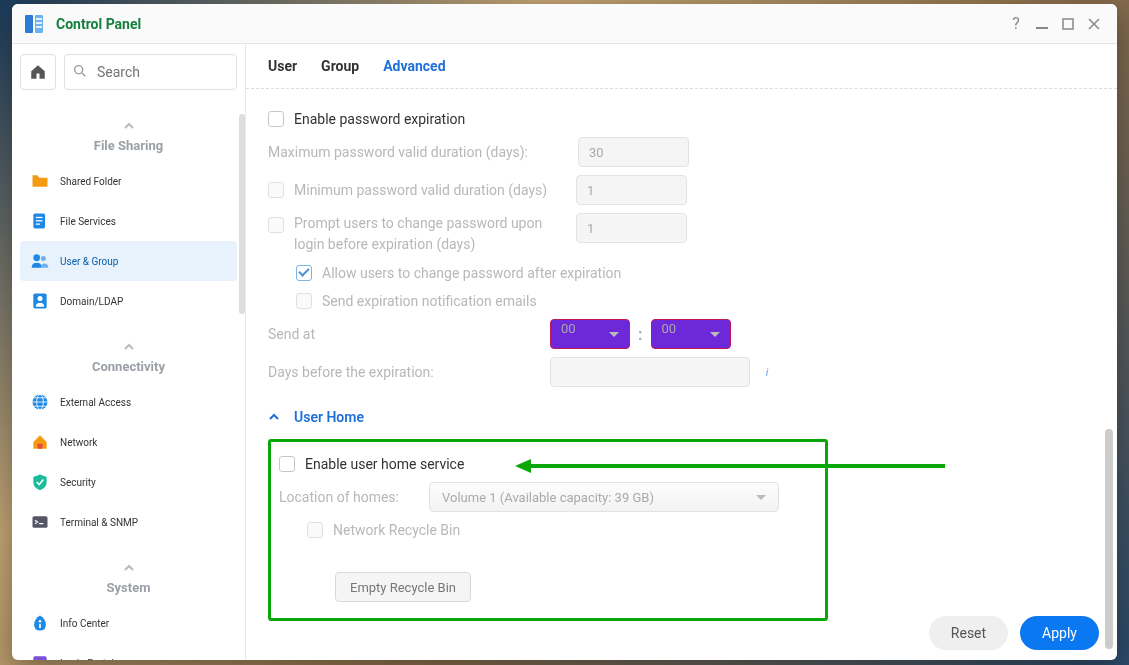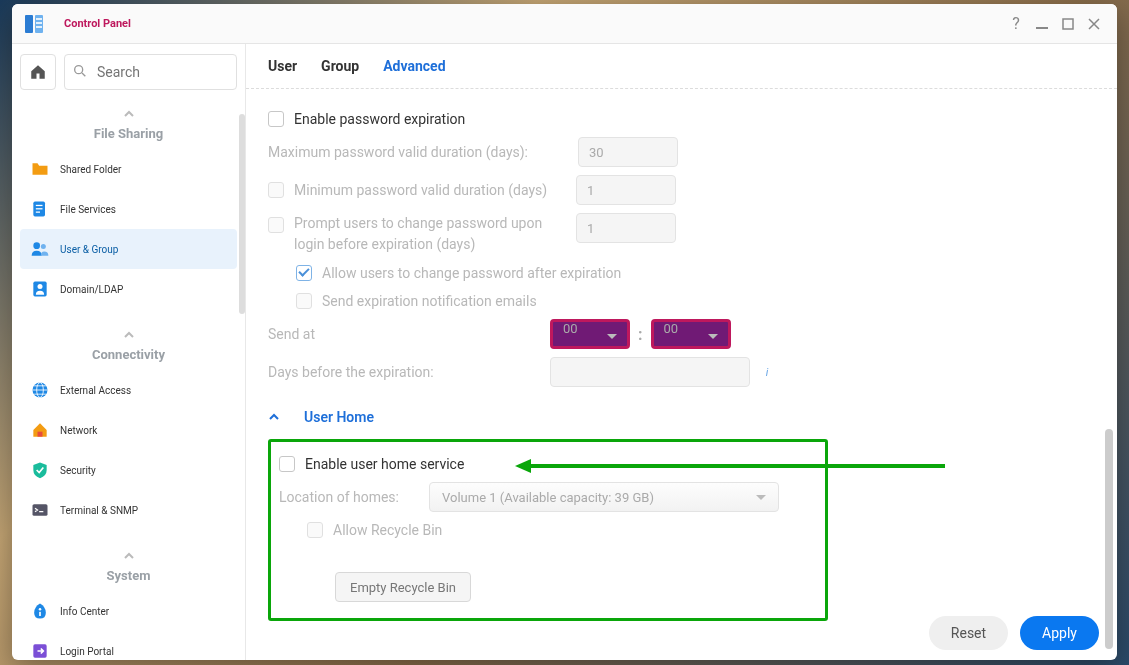--- a/index.html
+++ b/index.html
@@ -1,26 +1,26 @@
 <!DOCTYPE html>
 <html><head>
 <meta charset="utf-8">
 <style>
   * { box-sizing: border-box; margin: 0; padding: 0; font-family: -apple-system, BlinkMacSystemFont, "Segoe UI", Roboto, sans-serif; }
   body { background: linear-gradient(135deg, #1a3a5a 0%, #c4a574 30%, #8a6d4a 60%, #2a4a6a 100%); width: 1129px; height: 665px; overflow: hidden; }
   .window { position: absolute; left: 12px; top: 4px; width: 1105px; height: 656px; background: #fff; border-radius: 6px; box-shadow: 0 8px 30px rgba(0,0,0,0.35); display: flex; flex-direction: column; overflow: hidden; }
   .titlebar { height: 40px; display: flex; align-items: center; padding: 0 10px; border-bottom: 1px solid #e5e5e5; background: #fafafa; }
   .titlebar .app-icon { width: 24px; height: 24px; border-radius: 3px; display: flex; align-items: center; justify-content: center; margin-right: 10px; }
-  .titlebar .title { font-weight: 700; font-size: 11px; color: #be185d; margin-left: 8px; }
+  .titlebar .title { font-weight: 700; font-size: 14px; color: #15803d; }
   .titlebar .spacer { flex: 1; }
   .titlebar .wbtn { width: 26px; height: 26px; display: flex; align-items: center; justify-content: center; color: #888; cursor: pointer; font-size: 16px; }
   .body { display: flex; flex: 1; min-height: 0; }
   .sidebar { width: 234px; border-right: 1px solid #e8e8e8; display: flex; flex-direction: column; padding: 10px 8px; position: relative; }
   .sidebar-scroll { position: absolute; right: 0; top: 70px; width: 6px; height: 200px; background: #ddd; border-radius: 3px; }
-  .home-search { display: flex; gap: 8px; margin-bottom: 10px; align-items: flex-end; }
+  .home-search { display: flex; gap: 8px; margin-bottom: 22px; align-items: flex-end; }
   .home-btn { width: 36px; height: 36px; border: 1px solid #e0e0e0; border-radius: 4px; display: flex; align-items: center; justify-content: center; background: #fff; cursor: pointer; }
   .search-wrap { flex: 1; position: relative; }
   .search-wrap input { width: 100%; height: 36px; border: 1px solid #e0e0e0; border-radius: 4px; padding: 0 10px 0 32px; font-size: 14px; color: #555; outline: none; }
   .search-wrap .sicon { position: absolute; left: 8px; top: 9px; color: #999; }
   .section-head { display: flex; align-items: center; gap: 6px; padding: 8px 8px; color: #9aa0a6; font-weight: 700; font-size: 13px; cursor: pointer; flex-direction: column; }
   .section-head svg { flex-shrink: 0; }
   .side-item { display: flex; align-items: center; gap: 10px; padding: 10px 10px; border-radius: 4px; cursor: pointer; font-size: 10px; color: #333; }
   .side-item.active { background: #e8f2fc; color: #0b5fa5; }
   .side-item .iicon { width: 20px; height: 20px; display: flex; align-items: center; justify-content: center; }
   .divider { height: 1px; background: #eee; margin: 6px 0; }
@@ -36,25 +36,25 @@
   .cb { width: 16px; height: 16px; border: 1px solid #c7c7c7; border-radius: 3px; background: #fff; margin-right: 10px; flex-shrink: 0; position: relative; cursor: pointer; }
   .cb.checked { border-color: #1e88e5; background: #1e88e5; }
   .cb.disabled { border-color: #e0e0e0; background: #fafafa; cursor: default; }
   .cb.checked::after { content: ""; position: absolute; left: 4px; top: 0px; width: 4px; height: 8px; border: solid #fff; border-width: 0 2px 2px 0; transform: rotate(45deg); }
   .cb.checked.light { background:#fff; border-color:#7fb3e6; }
   .cb.checked.light::after { border-color:#4a90d9; }
   .lbl { font-size: 14px; color: #333; }
   .lbl.disabled { color: #b8b8b8; }
   .field-row { display: flex; align-items: center; min-height: 34px; padding: 4px 0; }
   .field-row .flabel { width: 310px; font-size: 14px; color: #b8b8b8; }
-  .txtbox { width: 100px; height: 30px; border: 1px solid #e3e3e3; border-radius: 4px; background: #f5f5f5; padding: 0 10px; font-size: 13px; color: #aaa; }
+  .txtbox { width: 111px; height: 30px; border: 1px solid #e3e3e3; border-radius: 4px; background: #f5f5f5; padding: 0 10px; font-size: 13px; color: #aaa; }
   .txtbox.wide { width: 200px; }
-  .select { height: 30px; border: 3px solid #be185d; border-radius: 4px; background: #701a75; padding: 0 28px 12px 10px; font-size: 13px; color: #aaa; position: relative; display: inline-flex; align-items: center; min-width: 80px; }
+  .select { height: 30px; border: 1px solid #be185d; border-radius: 4px; background: #6d28d9; padding: 0 28px 12px 10px; font-size: 13px; color: #aaa; position: relative; display: inline-flex; align-items: center; min-width: 80px; }
   .select::after { content: ""; position: absolute; right: 10px; top: 12px; border: 5px solid transparent; border-top-color: #bbb; }
-  .section-title { display: flex; align-items: center; gap: 24px; color: #1e6fd9; font-weight: 600; font-size: 14px; padding: 18px 0 10px 0; cursor: pointer; }
+  .section-title { display: flex; align-items: center; gap: 14px; color: #1e6fd9; font-weight: 600; font-size: 14px; padding: 18px 0 10px 0; cursor: pointer; }
   .btn-small { display: inline-flex; align-items: center; height: 30px; padding: 0 14px; border: 1px solid #d8d8d8; border-radius: 4px; background: #f5f5f5; font-size: 13px; color: #777; cursor: pointer; margin-top: 24px; }
   .highlight-box { border: 3px solid #0aa60a; border-radius: 3px; padding: 8px 8px 12px 8px; margin-top: 4px; position: relative; }
   .arrow-annotation { position: absolute; top: 14px; right: -120px; display: flex; align-items: center; }
   .footer { position: absolute; bottom: 10px; right: 18px; display: flex; gap: 12px; }
   .btn { height: 34px; padding: 0 22px; border-radius: 17px; font-size: 14px; cursor: pointer; display: inline-flex; align-items: center; justify-content: center; border: none; }
   .btn.secondary { background: #efefef; color: #555; }
   .btn.primary { background: #0a78f0; color: #fff; }
   .colon { margin: 0 8px; color: #aaa; font-weight: 700; }
   .info-i { width: 18px; height: 18px; border-radius: 50%; display:inline-flex; align-items:center; justify-content:center; font-size:11px; font-style: italic; color:#6aa6e6; margin-left: 8px; cursor: pointer; }
   .loc-select { height: 30px; border:1px solid #e3e3e3; border-radius:4px; background: linear-gradient(#fdfdfd,#f2f2f2); padding:0 30px 0 12px; font-size:13px; color:#aaa; position:relative; display:inline-flex; align-items:center; width: 350px; }
@@ -307,21 +307,21 @@
             <span class="lbl">Enable user home service</span>
           </div>
           <div class="field-row row-indent-1">
             <span class="flabel" style="width:150px">Location of homes:</span>
             <span class="loc-select">
                 <span>Volume 1 (Available capacity:  39 GB)</span>
               </span>
           </div>
           <div class="row row-indent-1">
             <span class="cb disabled"></span>
-            <span class="lbl disabled">Allow Recycle Bin</span>
+            <span class="lbl disabled">Network Recycle Bin</span>
           </div>
           <div class="row row-indent-2">
             <span class="btn-small">Empty Recycle Bin</span>
           </div>
           <div class="arrow-annotation">
             <svg width="430" height="20" viewBox="0 0 430 20">
                 <line x1="430" y1="10" x2="12" y2="10" stroke="#0aa60a" stroke-width="4"></line>
                 <polygon points="0,10 16,3 16,17" fill="#0aa60a"></polygon>
               </svg>
           </div>

